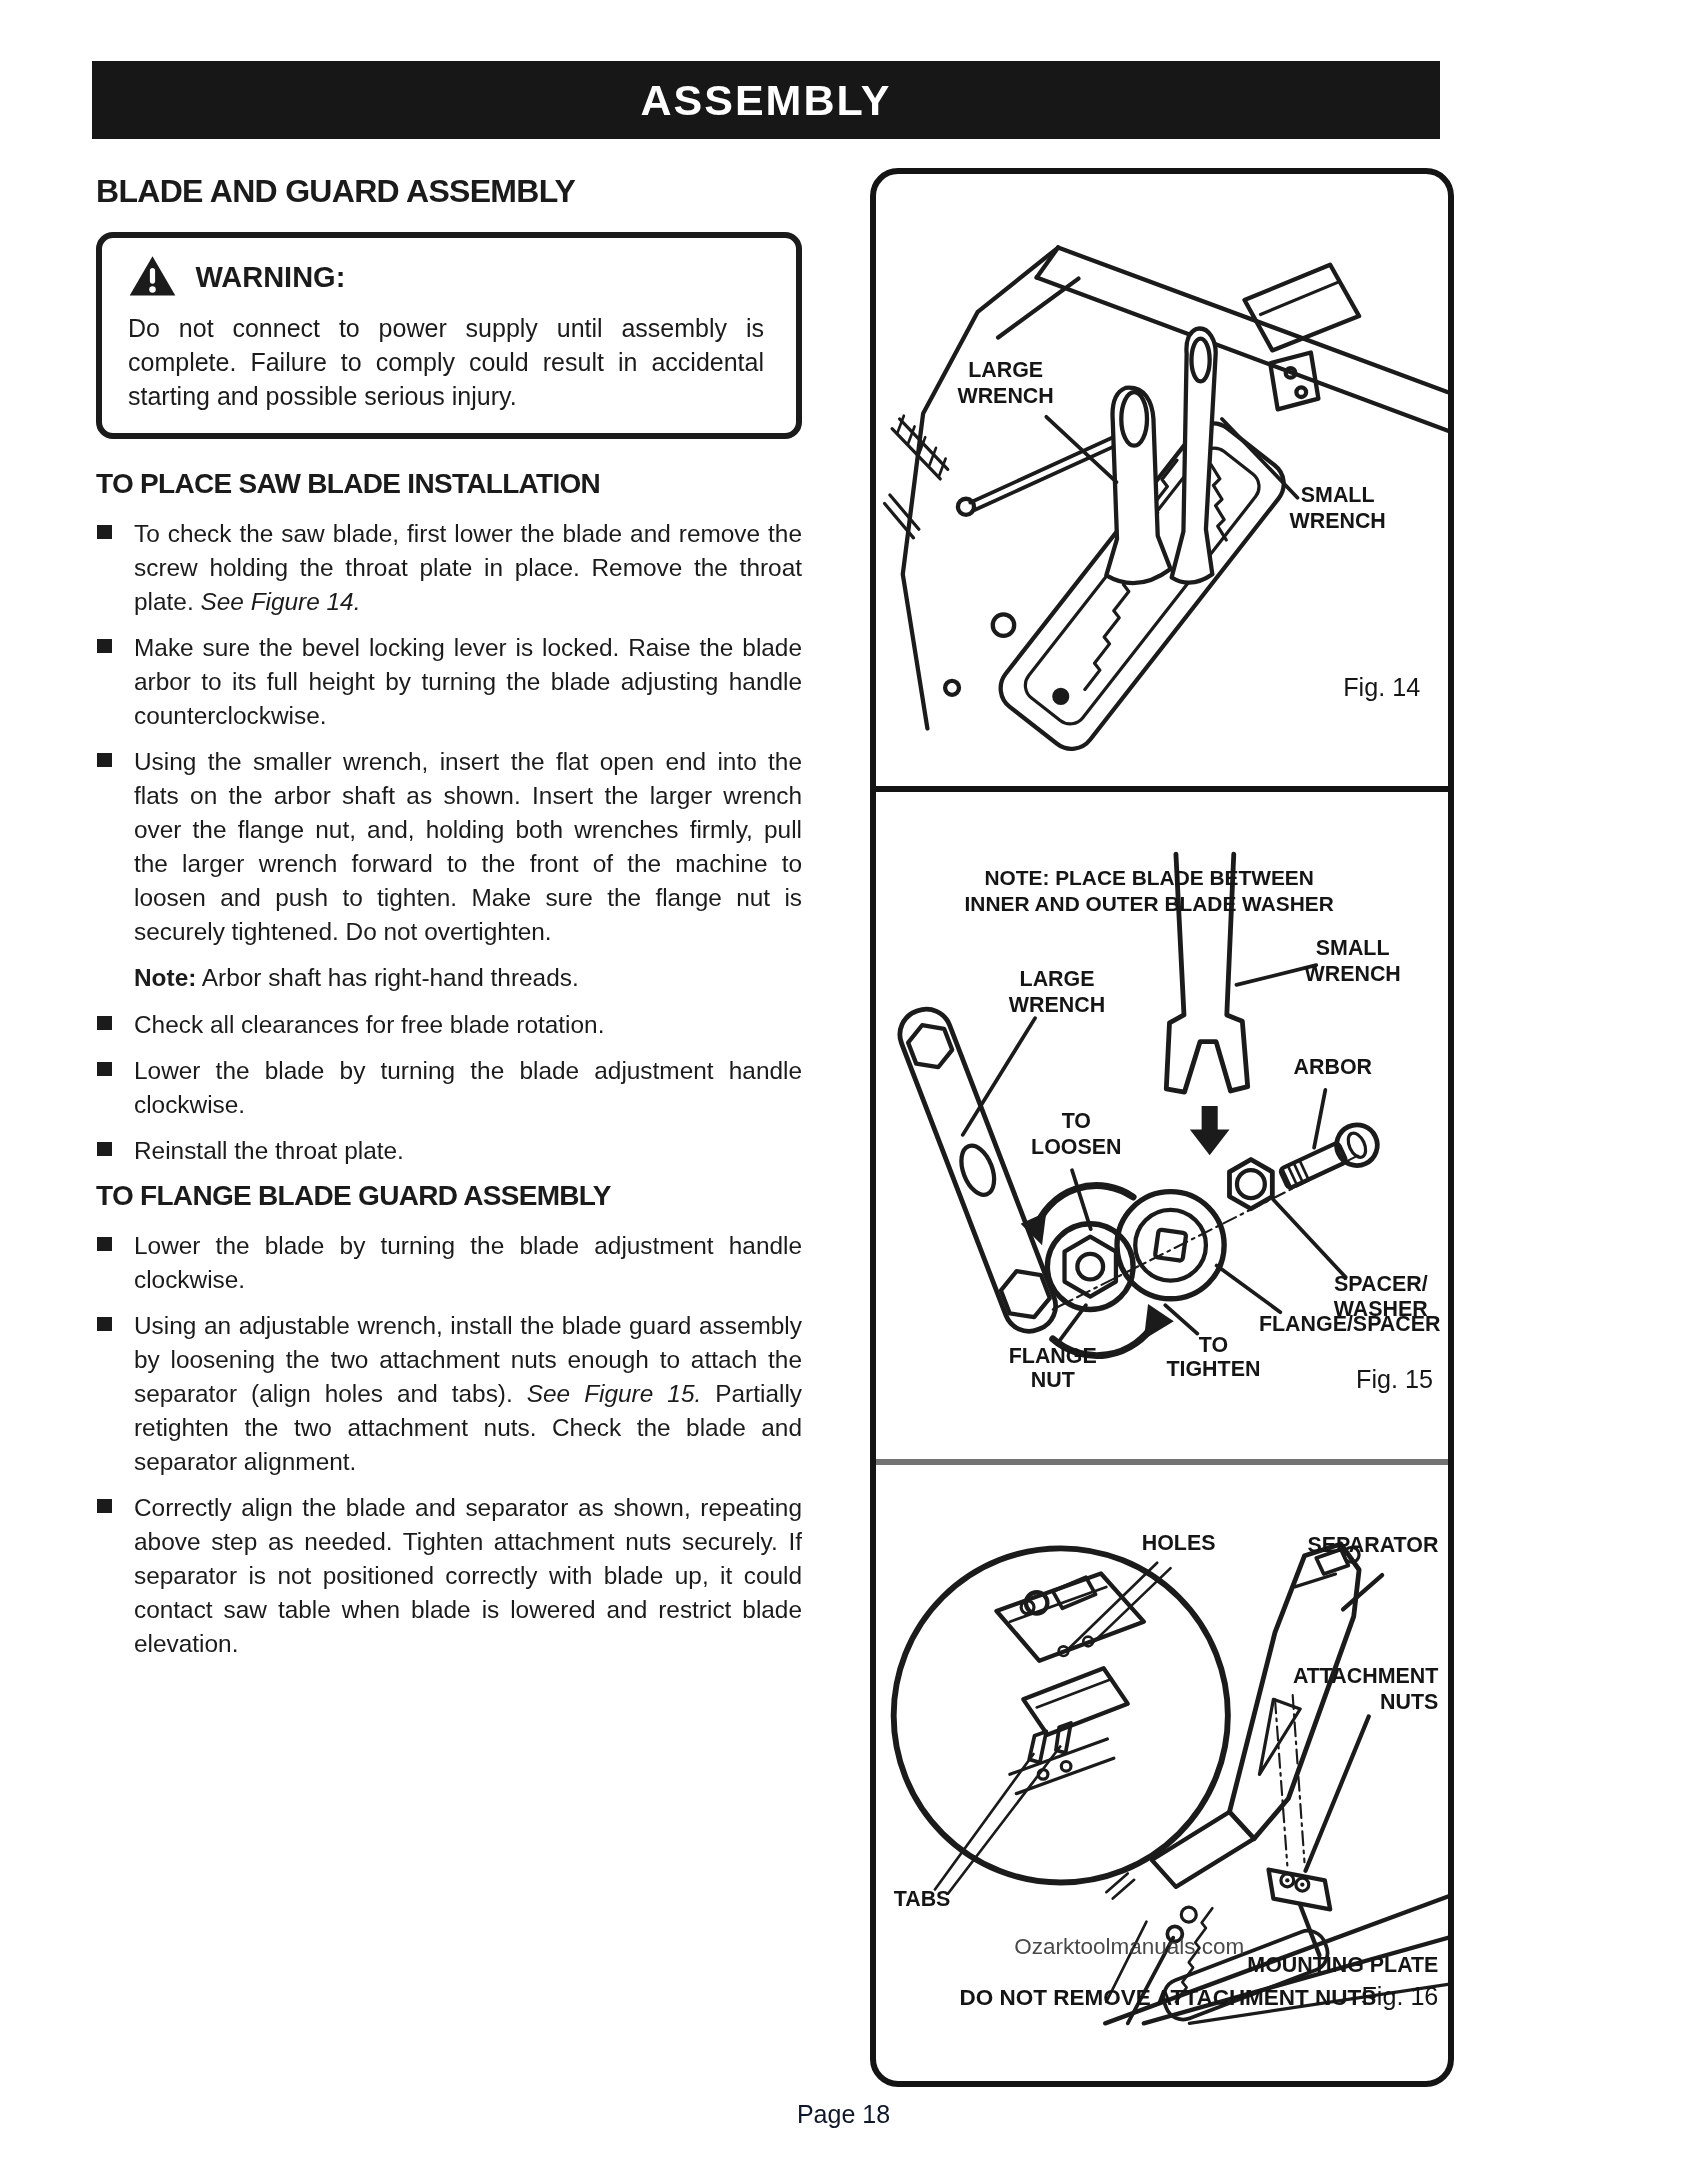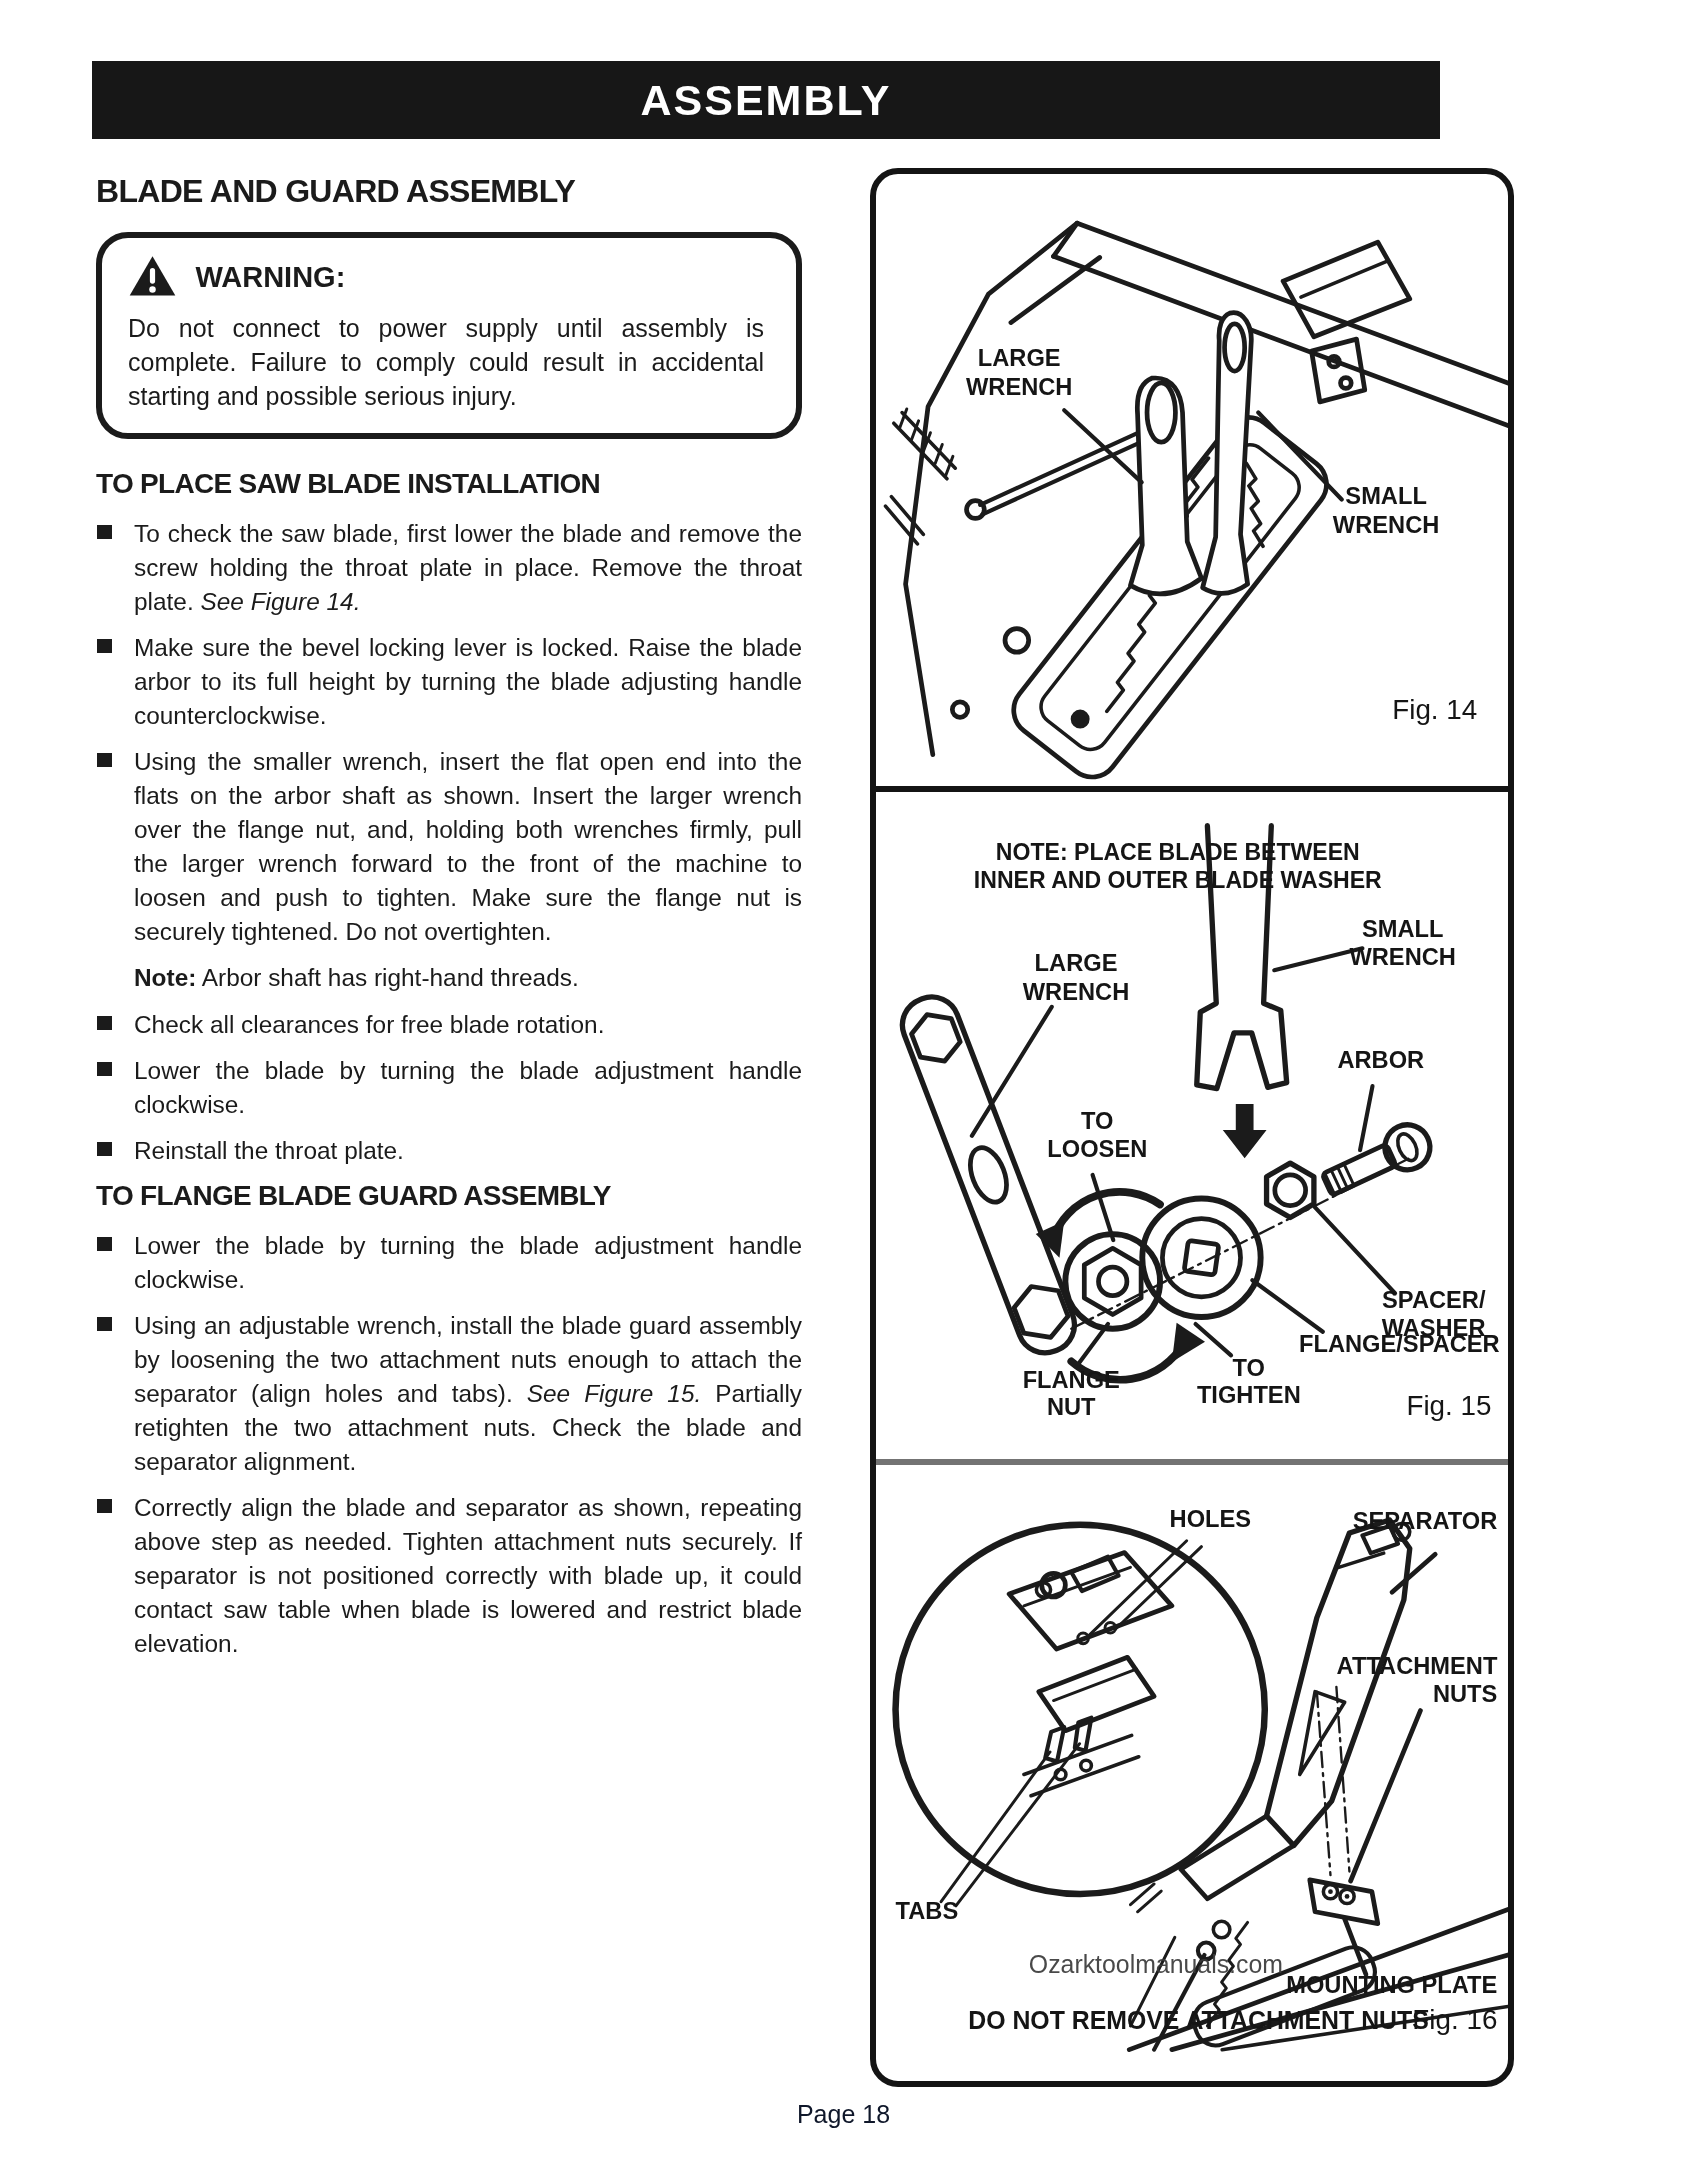--- a/index.html
+++ b/index.html
@@ -7,36 +7,36 @@
         font-family:"Liberation Sans",sans-serif;color:#1b1b1b;overflow:hidden;}
 
   
   .header-bar{position:absolute;left:92px;top:61px;width:1348px;height:78px;
               background:#171717;display:flex;align-items:center;justify-content:center;}
   .header-bar .hd{color:#fff;font-weight:bold;font-size:43px;letter-spacing:2px;}
 
   
   .left-col{position:absolute;left:96px;top:173px;width:706px;}
   .section-title{font-size:32px;font-weight:bold;margin:0 0 22.4px 0;letter-spacing:-0.7px;}
-  .warning-box{border:6px solid #1b1b1b;border-radius:32px;padding:17px 32px 20px 26px;margin-bottom:29px;}
+  .warning-box{border:6px solid #1b1b1b;border-radius:17px;padding:17px 32px 20px 26px;margin-bottom:29px;}
   .warning-head{display:flex;align-items:center;gap:18.5px;margin-bottom:10.5px;}
   .warning-title{font-size:29px;font-weight:bold;}
   .warning-body{font-size:25px;line-height:34px;text-align:justify;}
   .sub-title{font-size:28px;font-weight:bold;margin:0 0 17px 0;letter-spacing:-0.7px;}
   ul.bullets{list-style:none;margin:0 0 4px 0;padding:0;}
   ul.bullets li{position:relative;padding-left:38px;font-size:24.4px;line-height:34px;
                 text-align:justify;margin-bottom:12px;}
   .bullet-square{position:absolute;left:1.3px;top:8px;width:14.5px;height:14.5px;background:#1b1b1b;display:block;}
   .note-line{padding-left:38px;font-size:24.4px;line-height:34px;margin:0 0 13px 0;}
   .note-line b{font-weight:bold;}
   ul.bullets li em, .em{font-style:italic;}
   .gap-after{margin-bottom:8px;}
 
   
-  .figures-col{position:absolute;left:870px;top:168px;width:644px;height:1919px;
+  .figures-col{position:absolute;left:870px;top:168px;width:584px;height:1919px;
                border:6px solid #141414;border-radius:28px;box-sizing:border-box;
                background:#fff;overflow:hidden;}
   .fig-section{position:relative;width:100%;box-sizing:border-box;}
   .fig-14{height:612px;}
   .fig-15{height:673px;border-top:6px solid #141414;}
   .fig-16{height:622px;border-top:6px solid #737373;}
   .fig-section svg{display:block;width:100%;height:100%;}
 
   .fig-label{font-family:"Liberation Sans",sans-serif;font-weight:bold;font-size:40px;fill:#151515;}
   .fig-note{font-family:"Liberation Sans",sans-serif;font-weight:bold;font-size:39px;fill:#151515;}

